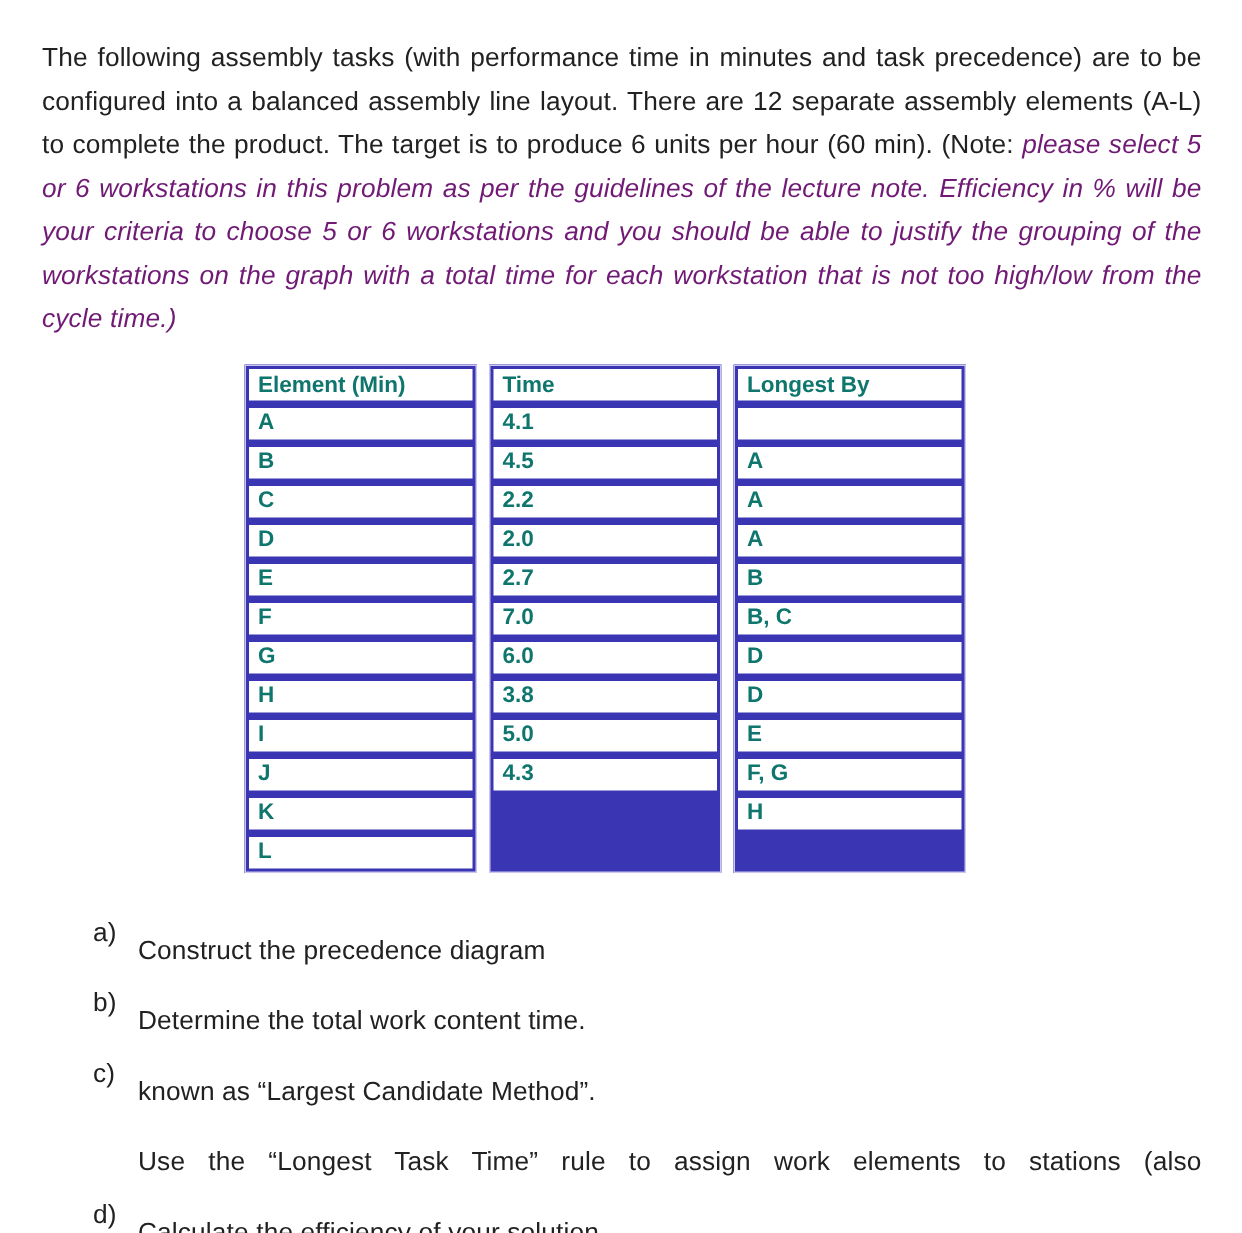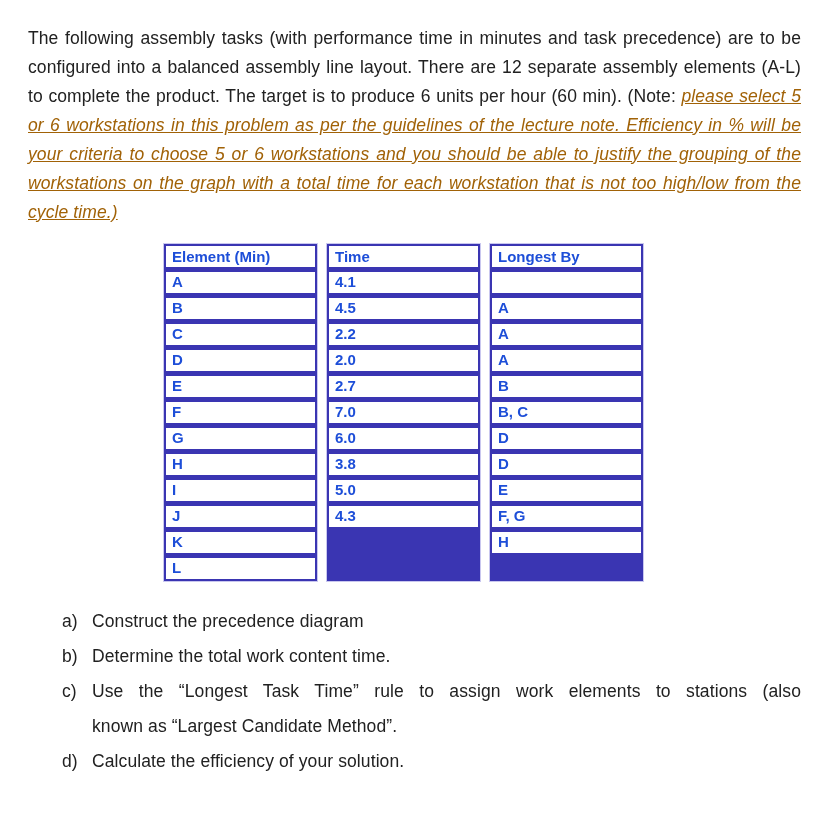--- a/index.html
+++ b/index.html
@@ -21,23 +21,22 @@
     left: 28px;
     top: 6px;
     width: 773px;
     font-size: 17.5px;
     line-height: 29px;
     text-align: justify;
     color: #212121;
     letter-spacing: 0.1px;
   }
   .intro .note-red {
-    color: #a16207;
+    color: #701a75;
     font-style: italic;
-    text-decoration: underline;
   }
 
   
   .table-wrap {
     position: absolute;
     left: 163px;
     top: 243px;
     display: flex;
     gap: 8px;
   }
@@ -46,21 +45,21 @@
     width: 155px;
     background: #3a35b2;
     padding: 3px;
     box-shadow: 0 0 0 1px #c9c7ef inset;
   }
   .tcell {
     box-sizing: border-box;
     height: 21px;
     background: #ffffff;
     margin-bottom: 5px;
-    color: #1d4ed8;
+    color: #0f766e;
     font-weight: bold;
     font-size: 15px;
     line-height: 20px;
     padding-left: 6px;
     overflow: hidden;
     white-space: nowrap;
   }
   .tcell:last-child { margin-bottom: 0; }
   .tcell.header { line-height: 21px; }
 
@@ -74,21 +73,21 @@
     line-height: 35px;
     color: #212121;
     letter-spacing: 0.1px;
   }
   .q-item { display: flex; }
   .q-label {
     width: 30px;
     flex: 0 0 30px;
   }
   .q-text { flex: 1; }
-  .q-line { display: block; }
+  .q-line { display: block; margin-top: 12px; }
   .q-line.justified {
     text-align: justify;
     text-align-last: justify;
   }
 </style>
 </head>
 <body>
 
 <p class="intro"><span>The following assembly tasks (with performance time in minutes and task precedence) are to be configured into a balanced assembly line layout. There are 12 separate assembly elements (A-L) to complete the product. The target is to produce 6 units per hour (60 min). (Note: </span><span class="note-red">please select 5 or 6 workstations in this problem as per the guidelines of the lecture note. Efficiency in % will be your criteria to choose 5 or 6 workstations and you should be able to justify the grouping of the workstations on the graph with a total time for each workstation that is not too high/low from the cycle time.)</span></p>
 
@@ -153,22 +152,22 @@
   <div class="q-item">
     <span class="q-label">b)</span>
     <span class="q-text">
         <span class="q-line">Determine the total work content time.</span>
       </span>
   </div>
 
   <div class="q-item">
     <span class="q-label">c)</span>
     <span class="q-text">
+        <span class="q-line">known as “Largest Candidate Method”.</span>
         <span class="q-line justified">Use the “Longest Task Time” rule to assign work elements to stations (also</span>
-        <span class="q-line">known as “Largest Candidate Method”.</span>
       </span>
   </div>
 
   <div class="q-item">
     <span class="q-label">d)</span>
     <span class="q-text">
         <span class="q-line">Calculate the efficiency of your solution.</span>
       </span>
   </div>
 

